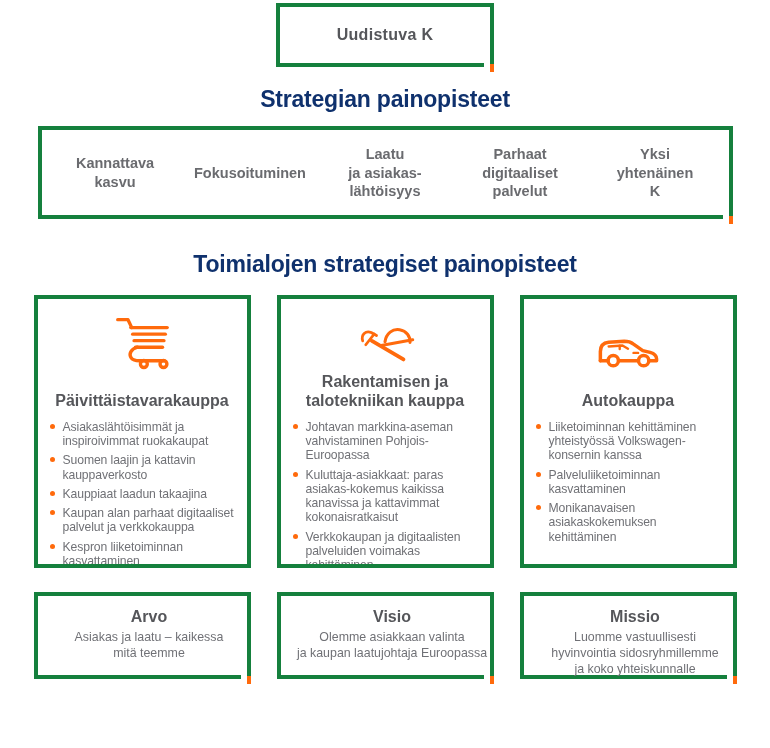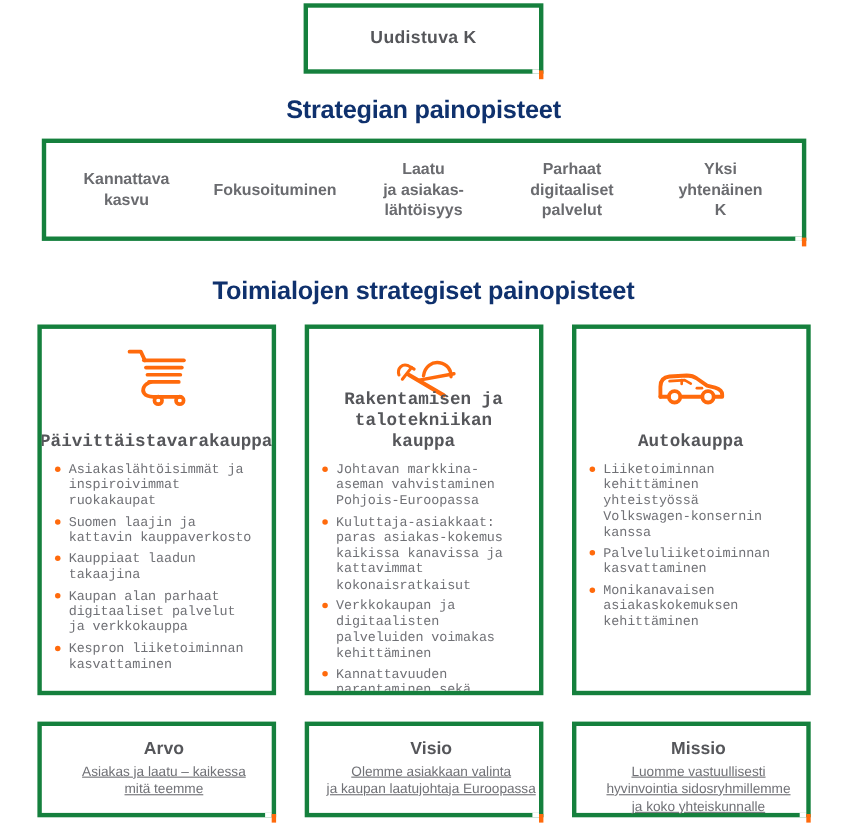--- a/index.html
+++ b/index.html
@@ -46,21 +46,21 @@
     display: flex; align-items: center; padding: 0 6px;
   }
   .pillar {
     flex: 1; text-align: center;
     font-size: 14.5px; font-weight: 700; color: #6A6B6F;
     line-height: 1.28; white-space: pre-line;
   }
 
   .row { width: 703px; margin: 0 auto; display: flex; gap: 26px; }
   .divisions-row { margin-top: 17px; }
-  .division-box { flex: 1; height: 337px; padding: 4px 11px 0; overflow: hidden; font-family: Liberation Mono, monospace; }
+  .division-box { flex: 1; height: 273px; padding: 4px 11px 0; overflow: hidden; }
   .icon-wrap { height: 62px; margin-top: 6px; display: flex; align-items: flex-end; justify-content: center; }
   .division-title {
     height: 40px; display: flex; align-items: flex-end; justify-content: center;
     text-align: center; font-size: 16px; font-weight: 700; color: #55565A;
     line-height: 1.18; white-space: pre-line;
   }
   .bullets { list-style: none; margin: 9px 0 0; padding: 0; }
   .bullets li {
     position: relative; padding-left: 14px; margin-bottom: 5px;
     font-size: 12.2px; color: #707176; line-height: 1.17; letter-spacing: -0.1px;
@@ -68,21 +68,21 @@
   .dot {
     position: absolute; left: 1px; top: 4px;
     width: 5px; height: 5px; border-radius: 50%; background: #FF6A0C;
   }
 
   .statements-row { margin-top: 24px; }
   .statement-box { flex: 1; height: 87px; padding-top: 12px; text-align: center; padding-left: 14px; }
   .statement-title { font-size: 16px; font-weight: 700; color: #55565A; }
   .statement-text {
     margin-top: 4px; font-size: 12.4px; color: #707176;
-    line-height: 1.28; white-space: pre-line; text-decoration: underline;
+    line-height: 1.28; white-space: pre-line;
   }
 
   svg .stroke { fill: none; stroke: #FF6A0C; stroke-linecap: round; stroke-linejoin: round; }
 </style>
 </head>
 <body>
 
 <div class="page">
 
   <div class="kbox top-box">

